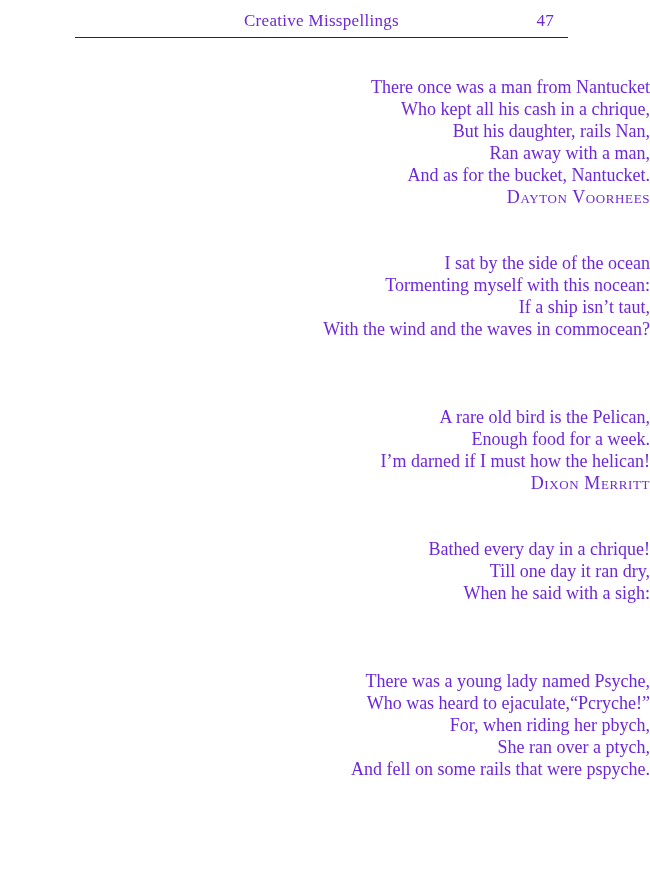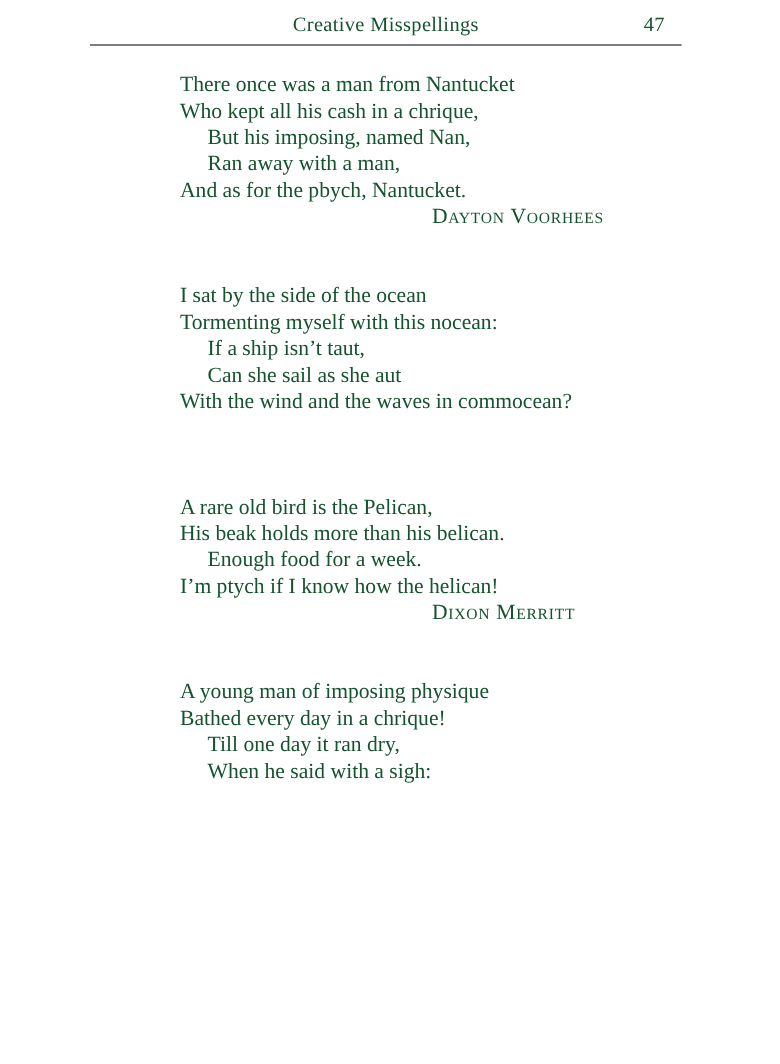--- a/index.html
+++ b/index.html
@@ -7,43 +7,44 @@
     padding: 0;
     background: #ffffff;
   }
   .page {
     position: relative;
     width: 650px;
     height: 887px;
     background: #ffffff;
     overflow: hidden;
     font-family: "Liberation Serif", "DejaVu Serif", serif;
-    color: #14532d;
+    color: #6d28d9;
   }
   .page-header {
     position: relative;
     margin-left: 75px;
     width: 493px;
     padding-top: 11px;
     padding-bottom: 6px;
     border-bottom: 1.5px solid #26292d;
     text-align: center;
     font-size: 17px;
     line-height: 20px;
     letter-spacing: 0.3px;
   }
   .page-number {
     position: absolute;
     right: 14px;
     top: 11px;
   }
   .poems {
-    margin: 21px 0 0 150px;
+    margin: 38px 0 0 150px;
     font-size: 18px;
     line-height: 22px;
+    text-align: right;
   }
   .poem {
     margin: 0 0 66px 0;
   }
   .poem.has-attr {
     margin-bottom: 44px;
   }
   .line {
     white-space: pre;
   }
@@ -63,39 +64,43 @@
 
 <div class="page">
   <header class="page-header">
     <span class="running-head">Creative Misspellings</span>
     <span class="page-number">47</span>
   </header>
   <main class="poems">
       <div class="poem has-attr">
         <div class="line">There once was a man from Nantucket</div>
         <div class="line">Who kept all his cash in a chrique,</div>
-        <div class="line indent">But his imposing, named Nan,</div>
+        <div class="line indent">But his daughter, rails Nan,</div>
         <div class="line indent">Ran away with a man,</div>
-        <div class="line">And as for the pbych, Nantucket.</div>
+        <div class="line">And as for the bucket, Nantucket.</div>
         <div class="attribution">Dayton Voorhees</div>
       </div>
       <div class="poem">
         <div class="line">I sat by the side of the ocean</div>
         <div class="line">Tormenting myself with this nocean:</div>
         <div class="line indent">If a ship isn’t taut,</div>
-        <div class="line indent">Can she sail as she aut</div>
         <div class="line">With the wind and the waves in commocean?</div>
       </div>
       <div class="poem has-attr">
         <div class="line">A rare old bird is the Pelican,</div>
-        <div class="line">His beak holds more than his belican.</div>
         <div class="line indent">Enough food for a week.</div>
-        <div class="line">I’m ptych if I know how the helican!</div>
+        <div class="line">I’m darned if I must how the helican!</div>
         <div class="attribution">Dixon Merritt</div>
       </div>
       <div class="poem">
-        <div class="line">A young man of imposing physique</div>
         <div class="line">Bathed every day in a chrique!</div>
         <div class="line indent">Till one day it ran dry,</div>
         <div class="line indent">When he said with a sigh:</div>
+      </div>
+      <div class="poem">
+        <div class="line">There was a young lady named Psyche,</div>
+        <div class="line">Who was heard to ejaculate,“Pcryche!”</div>
+        <div class="line indent">For, when riding her pbych,</div>
+        <div class="line indent">She ran over a ptych,</div>
+        <div class="line">And fell on some rails that were pspyche.</div>
       </div>
     </main>
 </div>
 
 </body></html>

